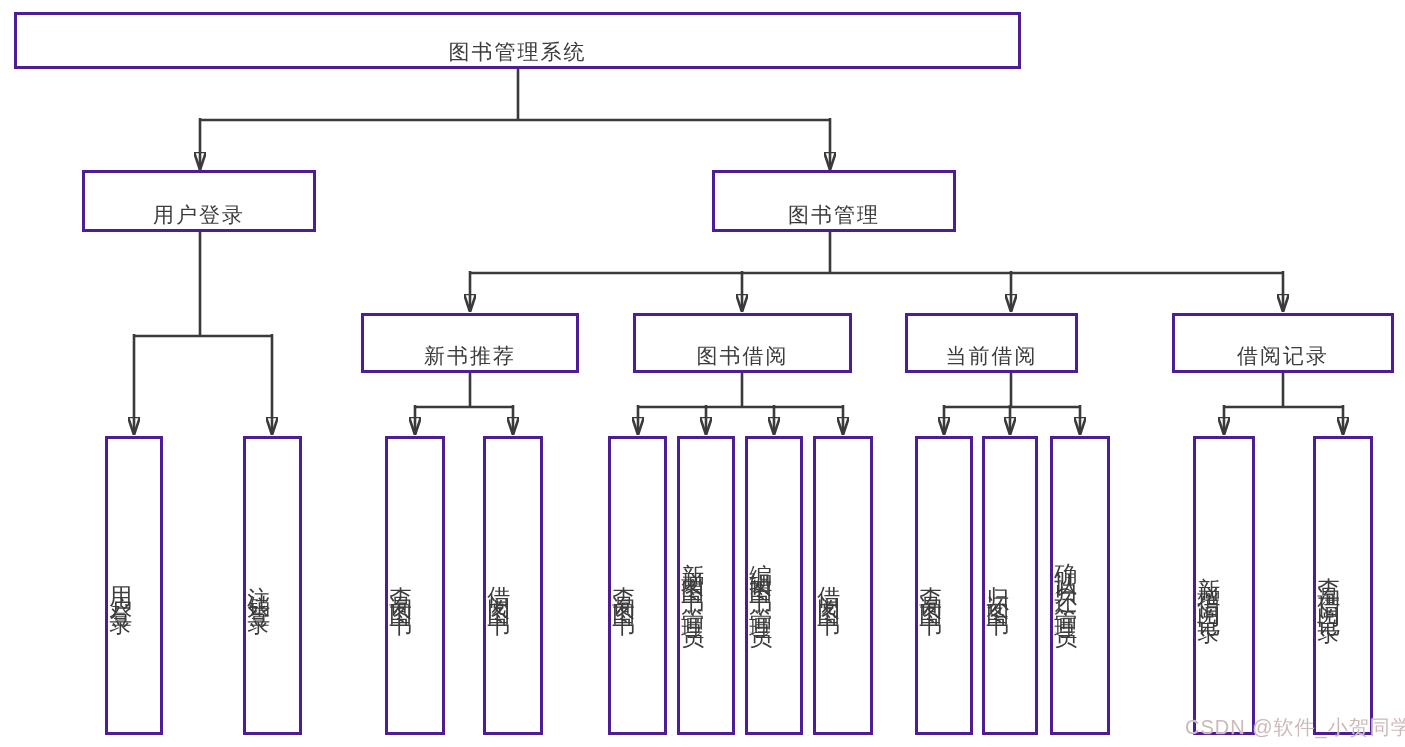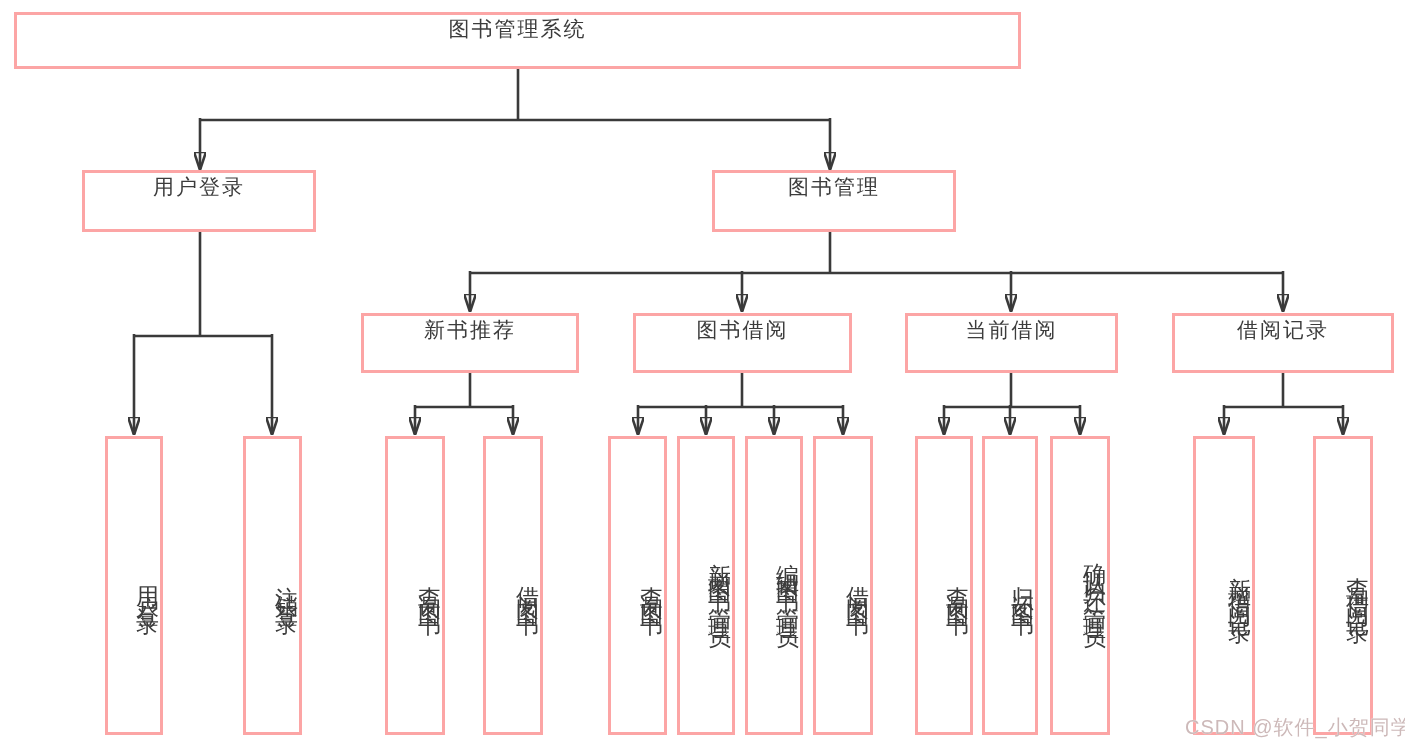--- a/index.html
+++ b/index.html
@@ -1,37 +1,37 @@
 <!DOCTYPE html>
 <html><head>
 <meta charset="utf-8">
 <style>
   html,body{margin:0;padding:0;background:#ffffff;}
   body{width:1405px;height:747px;overflow:hidden;font-family:"Liberation Sans",sans-serif;}
   .canvas{position:relative;width:1405px;height:747px;background:#ffffff;}
   .connectors{position:absolute;left:0;top:0;width:1405px;height:747px;}
   .connectors path{stroke:#3a3a3a;stroke-width:2.6;fill:none;}
   .node{
-    position:absolute;box-sizing:border-box;border:3px solid #fca5a5;background:#ffffff;
-    display:flex;align-items:flex-start;justify-content:center;
+    position:absolute;box-sizing:border-box;border:3px solid #4c1d95;background:#ffffff;
+    display:flex;align-items:flex-end;justify-content:center;
     color:#3c3c3c;font-size:21px;letter-spacing:2px;white-space:nowrap;
   }
   .leaf{
     writing-mode:vertical-rl;text-orientation:mixed;
     font-size:23px;letter-spacing:9px;line-height:1.1;white-space:normal;
   }
   
   .n-root{left:14px;top:12px;width:1007px;height:57px;}
   
   .n-l2a{left:82px;top:170px;width:234px;height:62px;}
   .n-l2b{left:712px;top:170px;width:244px;height:62px;}
   
   .n-l3a{left:361px;top:313px;width:218px;height:60px;}
   .n-l3b{left:633px;top:313px;width:219px;height:60px;}
-  .n-l3c{left:905px;top:313px;width:213px;height:60px;}
+  .n-l3c{left:905px;top:313px;width:173px;height:60px;}
   .n-l3d{left:1172px;top:313px;width:222px;height:60px;}
   
   .n-f01{left:105px;top:436px;width:58px;height:299px;}
   .n-f02{left:243px;top:436px;width:59px;height:299px;}
   .n-f03{left:385px;top:436px;width:60px;height:299px;}
   .n-f04{left:483px;top:436px;width:60px;height:299px;}
   .n-f05{left:608px;top:436px;width:59px;height:299px;}
   .n-f06{left:677px;top:436px;width:58px;height:299px;}
   .n-f07{left:745px;top:436px;width:58px;height:299px;}
   .n-f08{left:813px;top:436px;width:60px;height:299px;}

